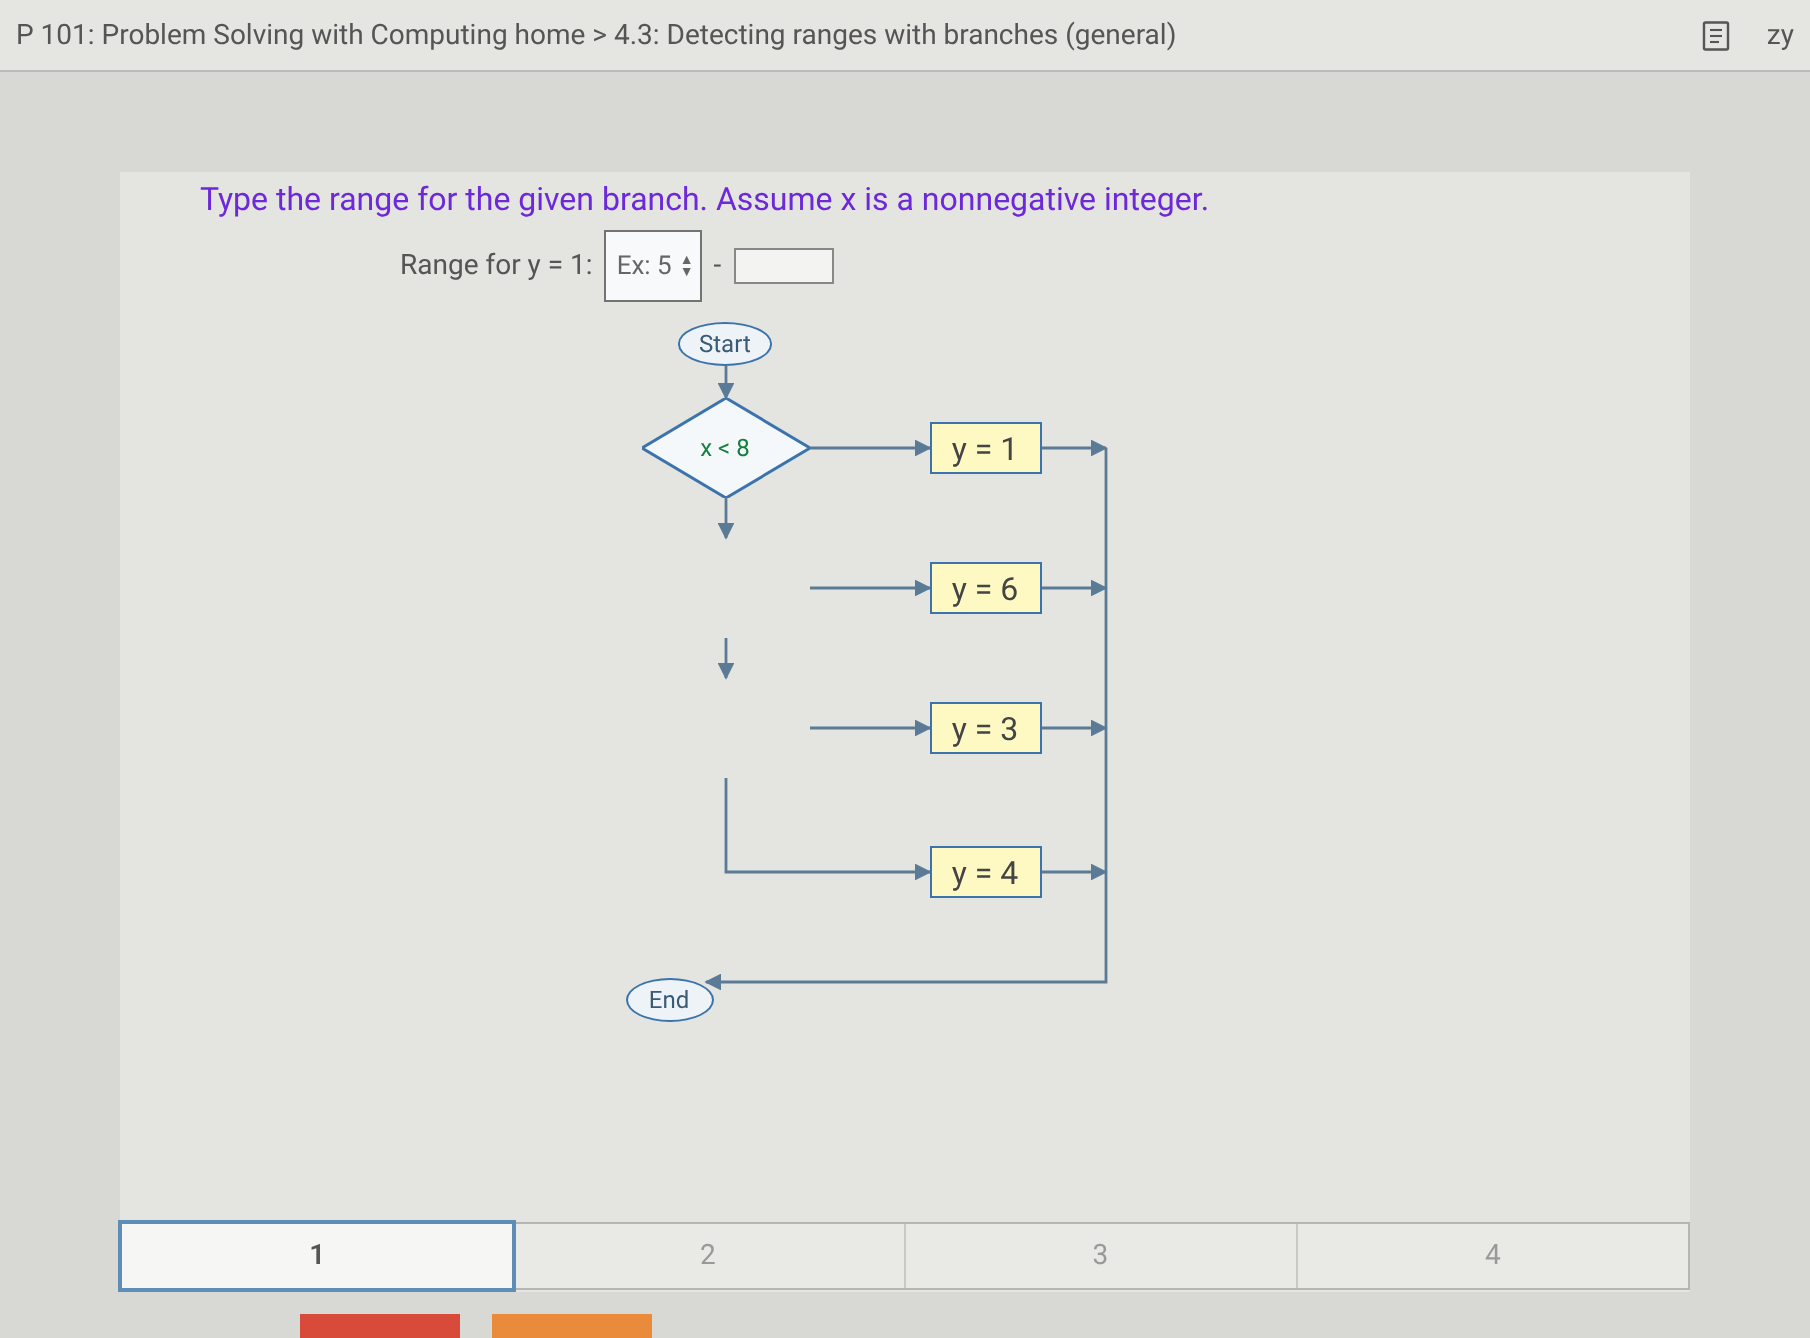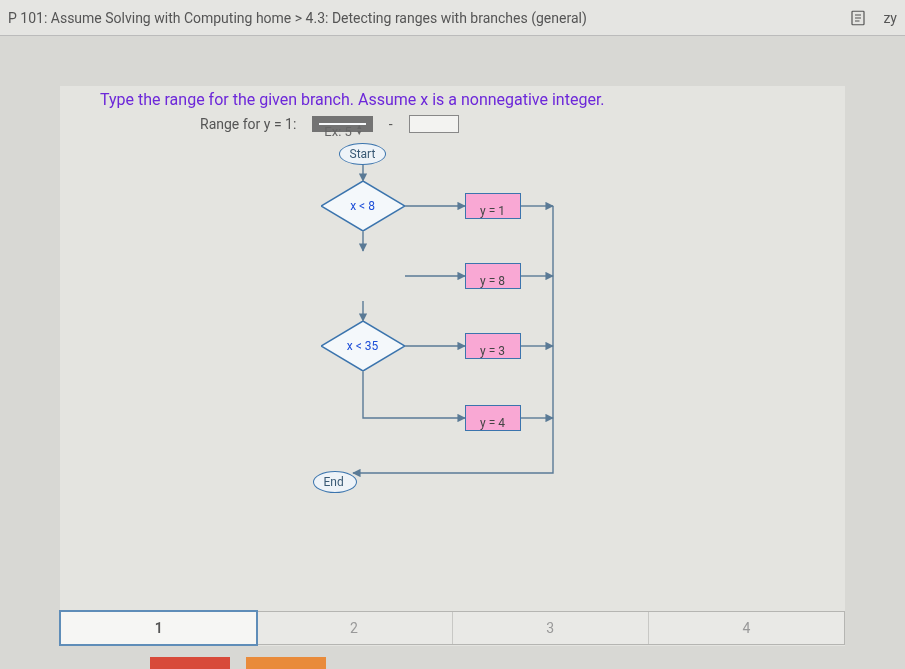--- a/index.html
+++ b/index.html
@@ -42,30 +42,31 @@
     font-size: 16px;
     color: #6d28d9;
     padding: 4px 0 6px 40px;
   }
   .input-row {
     font-size: 14px;
     color: #555;
     padding-left: 140px;
     display: flex;
     align-items: center;
-    gap: 16px;
+    gap: 6px;
   }
   .numbox {
     display: inline-flex;
-    border: 7px solid #737373;
+    align-items: center;
+    border: 1px solid #737373;
     background: #f7f9fb;
     font-size: 13px;
     color: #666;
     padding: 1px 3px 1px 5px;
-    height: 14px;
+    height: 36px;
   }
   .numbox .stepper {
     display: flex; flex-direction: column;
     margin-left: 4px;
     line-height: 6px;
     font-size: 7px;
     color: #666;
   }
   .blankbox {
     display: inline-block;
@@ -79,43 +80,43 @@
     position: relative;
     margin: 10px auto 0 auto;
     width: 480px;
     height: 380px;
   }
   .node-oval {
     position: absolute;
     border: 1.5px solid #3b74ad;
     background: #eef3f8;
     border-radius: 50%;
-    display: flex; align-items: center; 
+    display: flex; align-items: center; justify-content: center;
     font-size: 12px; color: #3a5a75;
     padding: 2px 10px;
     min-width: 44px;
     height: 22px;
   }
   .diamond {
     position: absolute;
     width: 84px; height: 50px;
   }
   .diamond svg { position:absolute; top:0; left:0; width:100%; height:100%; }
   .diamond .lbl {
     position: absolute; inset: 0;
     display:flex; align-items:center; justify-content:center;
-    font-size: 12px; color: #1d4ed8;
+    font-size: 12px; color: #15803d;
   }
   .rect {
     position: absolute;
     border: 1.5px solid #3b74ad;
-    background: #f9a8d4;
+    background: #fef9c3;
     width: 56px; height: 26px;
-    display:flex; align-items:flex-end; justify-content:center;
-    font-size: 12px; color: #444;
+    display:flex; align-items:center; justify-content:center;
+    font-size: 16px; color: #444;
   }
   .flowlines { position:absolute; top:0; left:0; }
 
   
   .steps {
     position: absolute;
     left: 60px; right: 60px;
     bottom: 24px;
     display: flex;
     border: 1px solid #b5b5b2;
@@ -145,21 +146,21 @@
     display: flex;
     gap: 16px;
   }
   .colorblocks div { width: 80px; height: 12px; }
 </style>
 </head>
 <body>
 
 <div class="topbar">
   <span class="crumb">
-    <span>P 101: Assume Solving with Computing home</span>
+    <span>P 101: Problem Solving with Computing home</span>
     <span>&gt;</span>
     <span>4.3: Detecting ranges with branches (general)</span>
   </span>
   <span class="spacer"></span>
   <span class="logo">
     <svg viewBox="0 0 24 24">
       <rect x="4" y="3" width="16" height="18" rx="1" fill="none" stroke="#555" stroke-width="1.6"></rect>
       <line x1="8" y1="8" x2="16" y2="8" stroke="#555" stroke-width="1.4"></line>
       <line x1="8" y1="12" x2="16" y2="12" stroke="#555" stroke-width="1.4"></line>
       <line x1="8" y1="16" x2="14" y2="16" stroke="#555" stroke-width="1.4"></line>
@@ -220,29 +221,23 @@
       <svg viewBox="0 0 84 50">
           <polygon points="42,0 84,25 42,50 0,25" fill="#f4f8fb" stroke="#3b74ad" stroke-width="1.5"></polygon>
         </svg>
       <span class="lbl">x &lt; 8</span>
     </div>
     <div class="rect" style="left:252px; top:50px;">
       <span>y = 1</span>
     </div>
 
     <div class="rect" style="left:252px; top:120px;">
-      <span>y = 8</span>
-    </div>
-
-    <div class="diamond" style="left:108px; top:178px;">
-      <svg viewBox="0 0 84 50">
-          <polygon points="42,0 84,25 42,50 0,25" fill="#f4f8fb" stroke="#3b74ad" stroke-width="1.5"></polygon>
-        </svg>
-      <span class="lbl">x &lt; 35</span>
-    </div>
+      <span>y = 6</span>
+    </div>
+
     <div class="rect" style="left:252px; top:190px;">
       <span>y = 3</span>
     </div>
 
     <div class="rect" style="left:252px; top:262px;">
       <span>y = 4</span>
     </div>
 
     <div class="node-oval" style="left:100px; top:328px;">
       <span>End</span>

